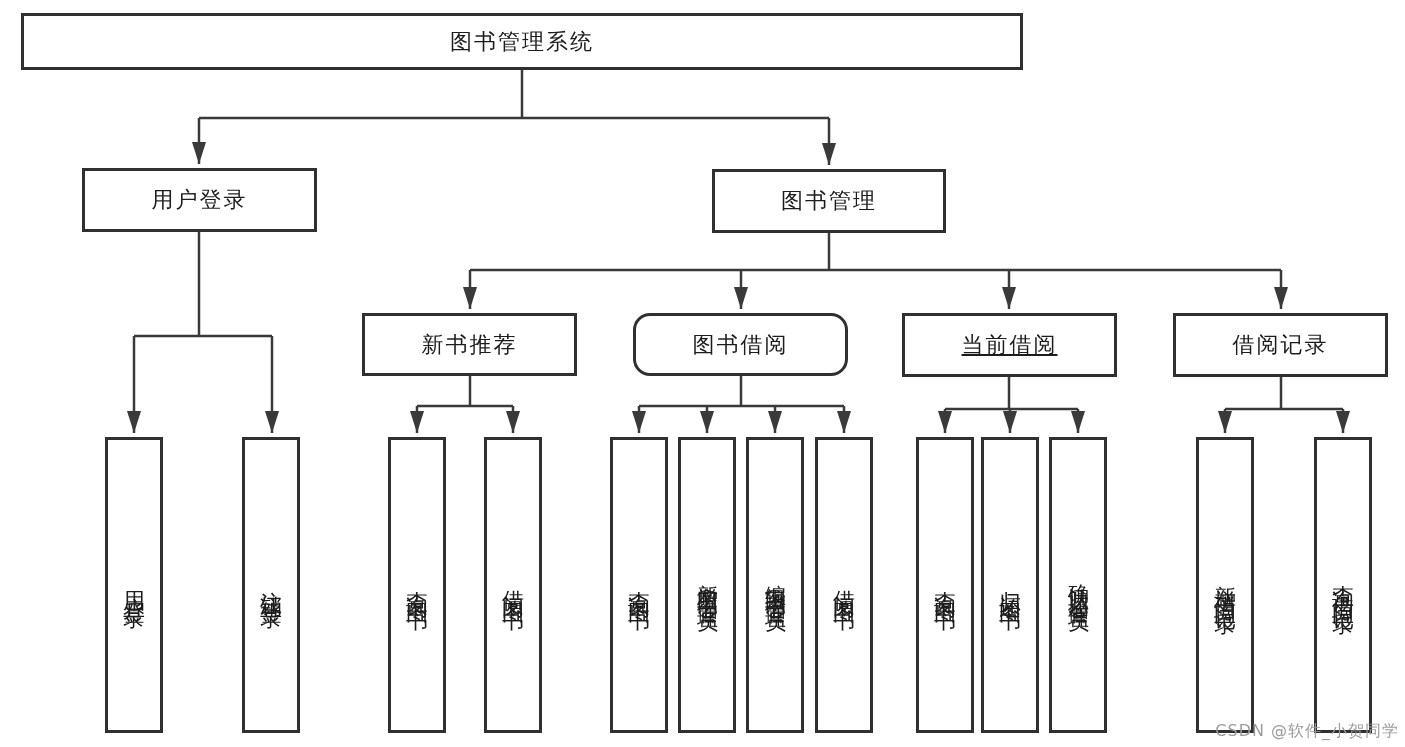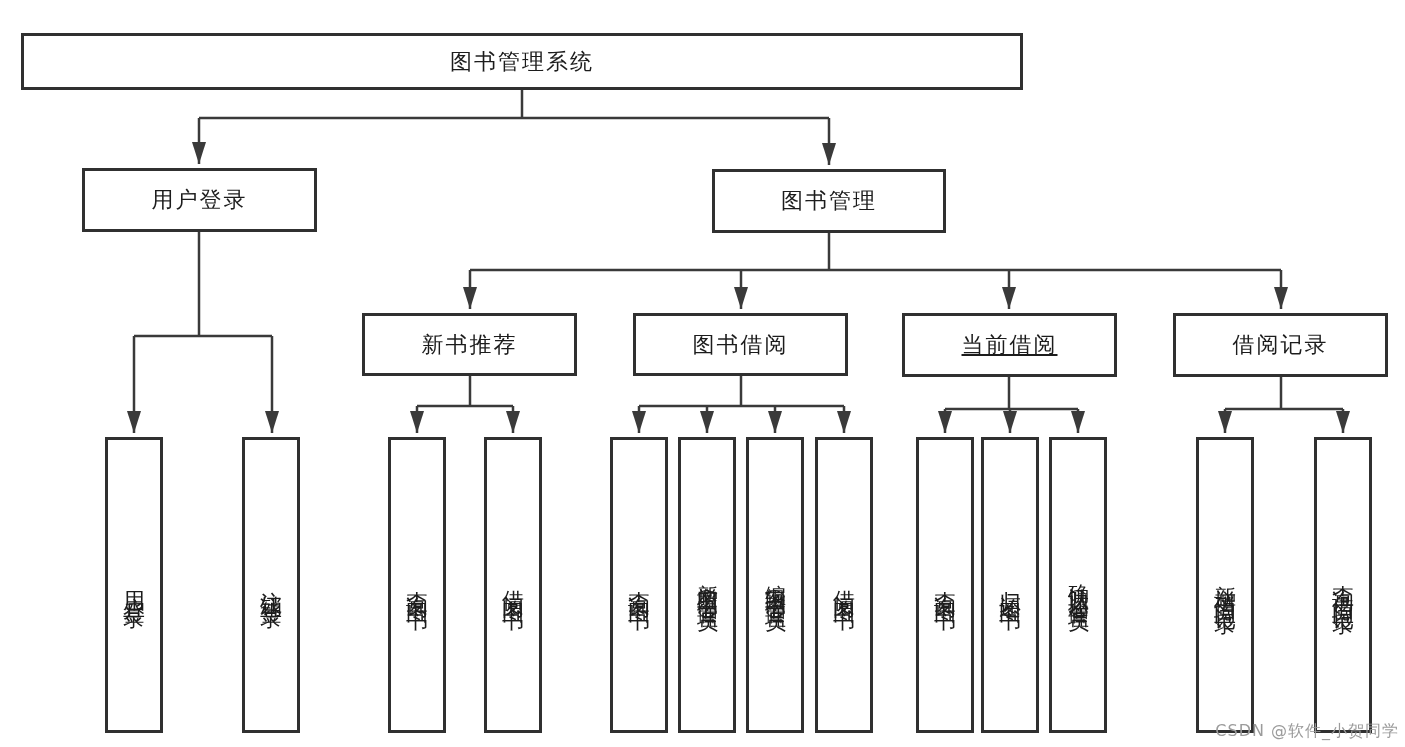--- a/index.html
+++ b/index.html
@@ -53,25 +53,25 @@
     line-height: 1;
     letter-spacing: 6px;
     color: #1c1c1c;
     overflow: hidden;
   }
   .leaf.long {
     letter-spacing: 4px;
     font-size: 21px;
   }
   
-  #node-root            { left: 21px;   top: 13px;  width: 1002px; height: 57px; margin-top: 20px; }
+  #node-root            { left: 21px;   top: 13px;  width: 1002px; height: 57px; }
   #node-user-login      { left: 82px;   top: 168px; width: 235px;  height: 64px; }
   #node-book-management { left: 712px;  top: 169px; width: 234px;  height: 64px; }
   #node-new-book-recommend { left: 362px;  top: 313px; width: 215px; height: 63px; }
-  #node-book-borrow        { left: 633px;  top: 313px; width: 215px; height: 63px; }
+  #node-book-borrow        { left: 633px;  top: 313px; width: 215px; height: 63px; border-radius: 17px; }
   #node-current-borrow     { left: 902px;  top: 313px; width: 215px; height: 64px; text-decoration: underline; }
   #node-borrow-records     { left: 1173px; top: 313px; width: 215px; height: 64px; }
 
   #leaf-user-login          { left: 105px; }
   #leaf-logout              { left: 242px; }
   #leaf-query-books-recommend  { left: 388px; }
   #leaf-borrow-books-recommend { left: 484px; }
   #leaf-query-books-borrow  { left: 610px; }
   #leaf-add-book-admin      { left: 678px; }
   #leaf-edit-book-admin     { left: 746px; }

